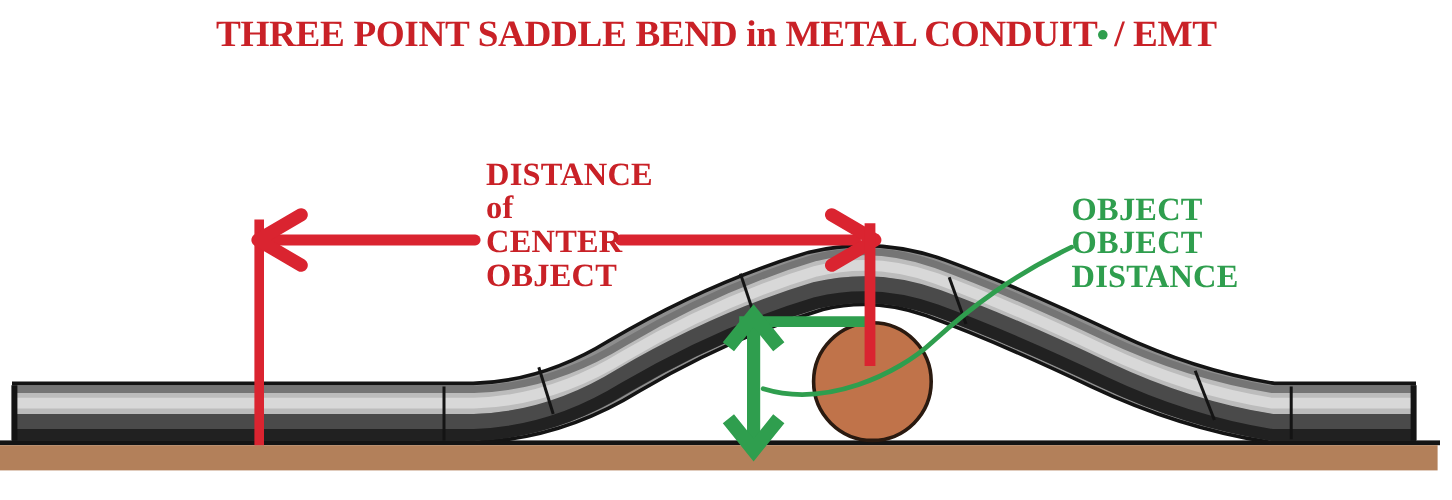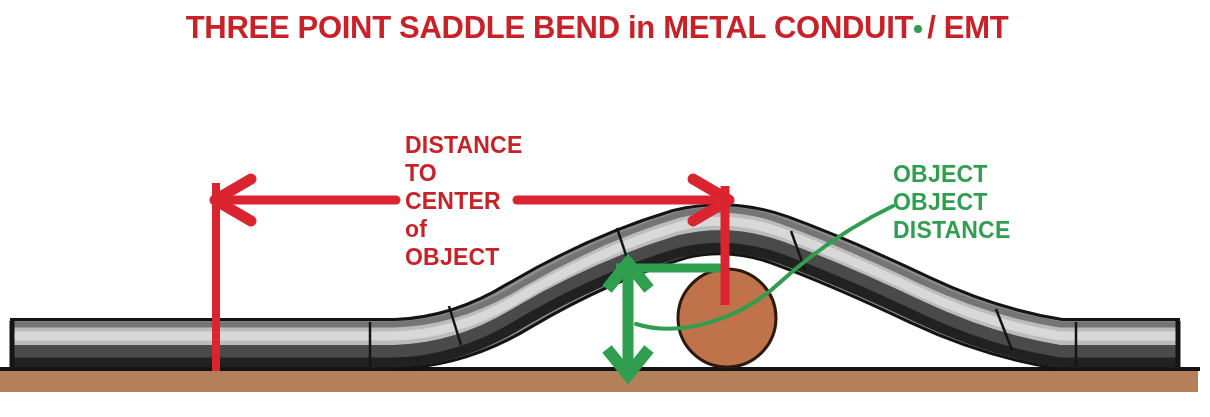--- a/index.html
+++ b/index.html
@@ -1,36 +1,36 @@
 <!DOCTYPE html>
 <html><head>
 <meta charset="utf-8">
 <style>
   html,body{margin:0;padding:0;background:#ffffff;}
   .stage{
     position:relative;
     width:1210px;height:417px;
     background:#ffffff;
     overflow:hidden;
-    font-family:Liberation Sans, sans-serif;
+    font-family:Liberation Serif, serif;
   }
   .diagram-svg{position:absolute;left:0;top:0;}
   .title{
     position:absolute;left:0;top:10px;width:1210px;
     text-align:center;
     transform:translateX(-8px);
     font-size:31px;font-weight:bold;letter-spacing:-0.3px;
     color:#c92127;white-space:nowrap;
   }
   .title-dot{
     display:inline-block;width:8px;height:8px;border-radius:50%;
     background:#2f9e4e;vertical-align:5px;margin:0 5px 0 1px;
   }
   .anno{
-    position:absolute;font-weight:bold;font-size:23px;line-height:28px;
+    position:absolute;font-weight:bold;font-size:27px;line-height:28px;
     letter-spacing:0.2px;white-space:nowrap;
   }
   .anno-red{left:405px;top:131px;color:#c92127;}
   .anno-green{left:893px;top:160px;color:#2f9e4e;}
 </style>
 </head>
 <body>
 
 <div class="stage">
 
@@ -82,23 +82,22 @@
       <path d="M 725 186 L 725 305" stroke-width="9"></path>
     </g>
   </svg>
 
   <div class="title">
     <span>THREE POINT SADDLE BEND in METAL CONDUIT</span><span class="title-dot"></span><span>/ EMT</span>
   </div>
 
   <div class="anno anno-red">
     <div>DISTANCE</div>
-    <div>TO</div>
+    <div>of</div>
     <div>CENTER</div>
-    <div>of</div>
     <div>OBJECT</div>
   </div>
 
   <div class="anno anno-green">
     <div>OBJECT</div>
     <div>OBJECT</div>
     <div>DISTANCE</div>
   </div>
 
 </div>

